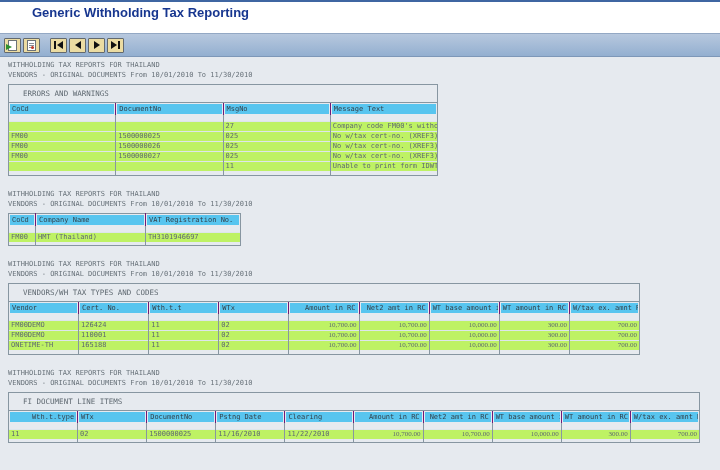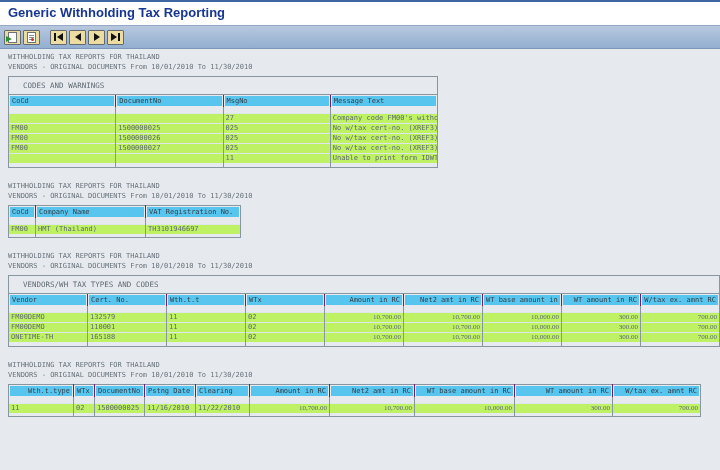--- a/index.html
+++ b/index.html
@@ -1,21 +1,21 @@
 <!DOCTYPE html>
 <html><head>
 <meta charset="utf-8">
 <style>
   * { margin:0; padding:0; box-sizing:border-box; }
   html,body { width:720px; height:470px; overflow:hidden; }
   body { background:#e6eaef; font-family:"Liberation Sans", sans-serif; }
 
   .top-strip { height:2px; background:#3f66a2; }
 
-  .titlebar { background:#ffffff; height:24px; border-bottom:1px solid #93a8c4; }
+  .titlebar { background:#ffffff; height:32px; border-bottom:1px solid #93a8c4;padding-left:24px; }
   .titlebar h1 { font-size:13px; font-weight:bold; color:#17368f; padding:3px 0 0 8px; letter-spacing:0; }
 
   .toolbar { height:23px; background:linear-gradient(#b7c8de,#93afd0); border-bottom:1px solid #7d97b8;
              display:flex; align-items:center; padding-left:4px; }
   .tb-btn { width:17px; height:15px; background:#ecdca2; border:1px solid #63696e; border-radius:1px;
             display:flex; align-items:center; justify-content:center; margin-right:2px; padding:0; cursor:pointer; }
   .tb-btn.gap { margin-left:8px; }
   .ticon { display:flex; align-items:center; justify-content:center; }
   .ticon.export { width:9px; height:11px; background:#fff; border:1px solid #6d7378; position:relative; }
   .ticon.export::after { content:''; position:absolute; left:-3px; bottom:0; width:0; height:0;
@@ -92,21 +92,21 @@
     </button>
   </div>
 
 <div class="content">
   <div class="section">
     <div class="rpt-line">WITHHOLDING TAX REPORTS FOR THAILAND</div>
     <div class="rpt-line">VENDORS - ORIGINAL DOCUMENTS From 10/01/2010 To 11/30/2010</div>
     <table class="list-table" style="width: 430px;">
       <tbody>
         <tr class="title-row">
-          <td colspan="4"><span>CODES AND WARNINGS</span></td>
+          <td colspan="4"><span>ERRORS AND WARNINGS</span></td>
         </tr>
         <tr class="head-row">
             <th style="width: 27px;">
               <div class="hl">CoCd</div>
             </th>
             <th style="width: 76px;">
               <div class="hl">DocumentNo</div>
             </th>
             <th style="width: 37px;">
               <div class="hl">MsgNo</div>
@@ -192,21 +192,21 @@
             <td></td>
             <td></td>
           </tr>
         </tbody>
     </table>
   </div>
 
   <div class="section">
     <div class="rpt-line">WITHHOLDING TAX REPORTS FOR THAILAND</div>
     <div class="rpt-line">VENDORS - ORIGINAL DOCUMENTS From 10/01/2010 To 11/30/2010</div>
-    <table class="list-table" style="width: 712px;">
+    <table class="list-table" style="width: 632px;">
       <tbody>
         <tr class="title-row">
           <td colspan="9"><span>VENDORS/WH TAX TYPES AND CODES</span></td>
         </tr>
         <tr class="head-row">
             <th style="width: 49px;">
               <div class="hl">Vendor</div>
             </th>
             <th style="width: 49px;">
               <div class="hl">Cert. No.</div>
@@ -239,21 +239,21 @@
             <td></td>
             <td></td>
             <td></td>
             <td></td>
             <td></td>
             <td></td>
             <td></td>
           </tr>
       <tr class="data-row">
             <td>FM00DEMO</td>
-            <td>132579</td>
+            <td>126424</td>
             <td>11</td>
             <td>02</td>
             <td class="r">10,700.00</td>
             <td class="r">10,700.00</td>
             <td class="r">10,000.00</td>
             <td class="r">300.00</td>
             <td class="r">700.00</td>
           </tr>
           <tr class="data-row">
             <td>FM00DEMO</td>
@@ -290,20 +290,23 @@
           </tr>
         </tbody>
     </table>
   </div>
 
   <div class="section">
     <div class="rpt-line">WITHHOLDING TAX REPORTS FOR THAILAND</div>
     <div class="rpt-line">VENDORS - ORIGINAL DOCUMENTS From 10/01/2010 To 11/30/2010</div>
     <table class="list-table" style="width: 692px;">
       <tbody>
+        <tr class="title-row">
+          <td colspan="10"><span>FI DOCUMENT LINE ITEMS</span></td>
+        </tr>
         <tr class="head-row">
             <th style="width: 65px;">
               <div class="hl r">Wth.t.type</div>
             </th>
             <th style="width: 21px;">
               <div class="hl">WTx</div>
             </th>
             <th style="width: 50px;">
               <div class="hl">DocumentNo</div>
             </th>

